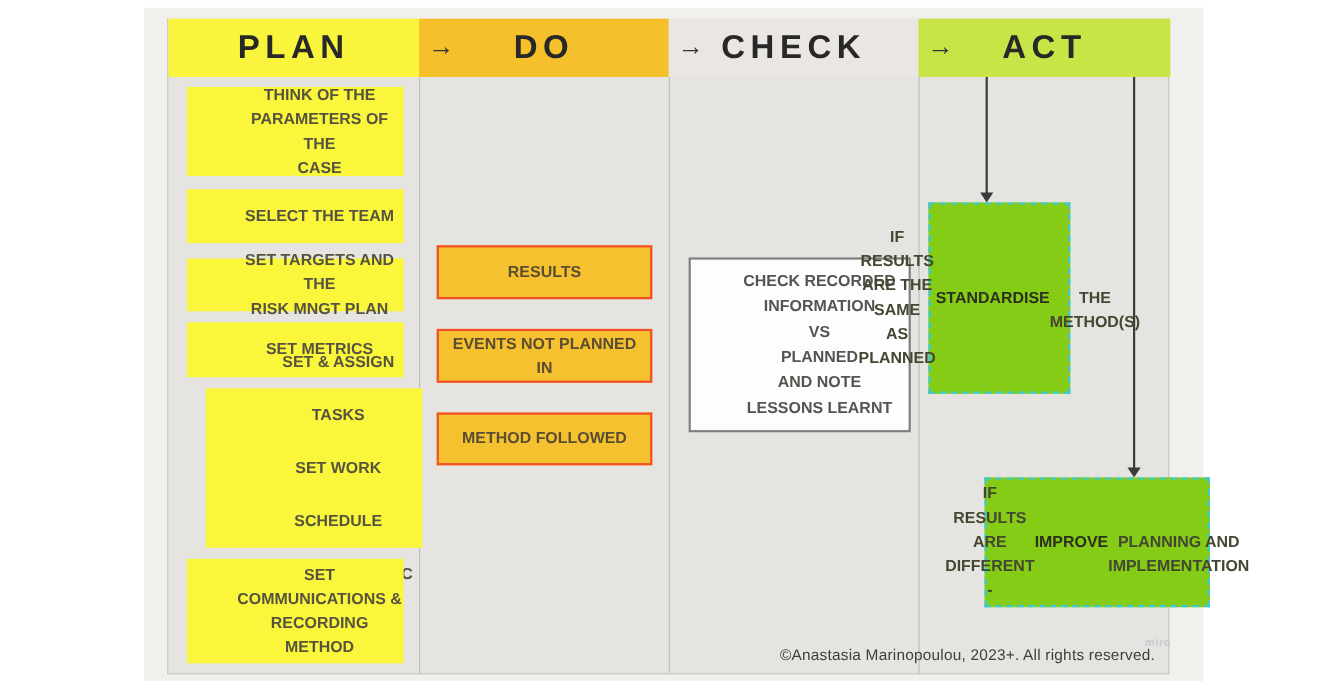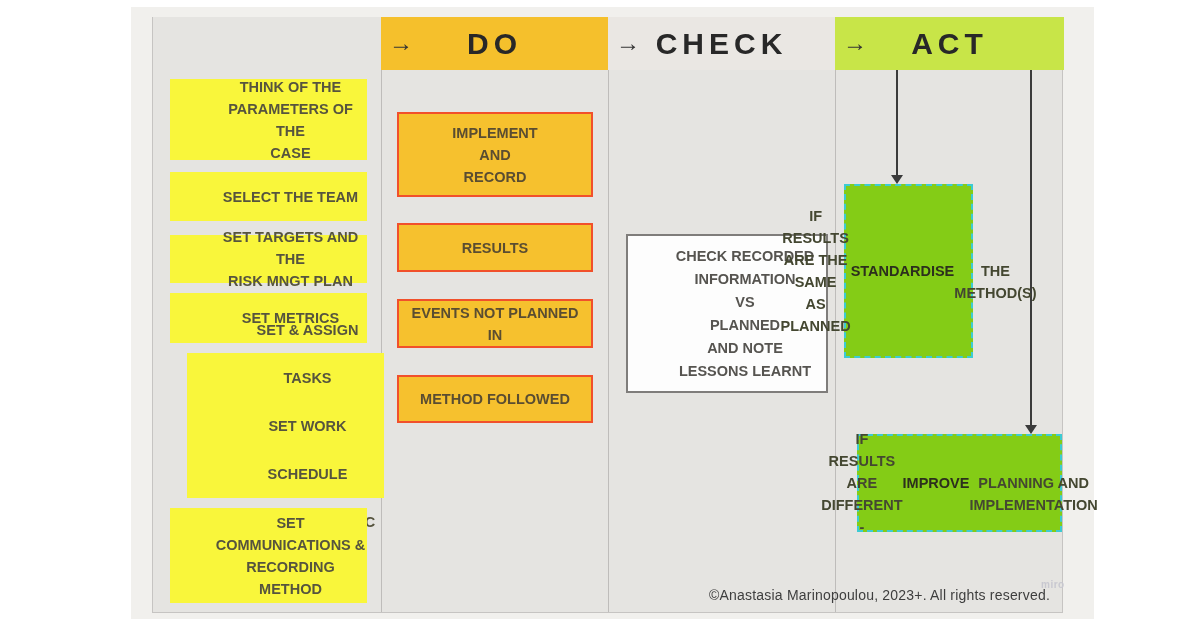--- a/index.html
+++ b/index.html
@@ -39,21 +39,21 @@
   .d2 { top:206px; height:49px; }
   .d3 { top:282px; height:49px; }
   .d4 { top:358px; height:48px; }
 
   .bx-check { background:#fdfdfd; border:2px solid #7f7d7b; color:#565450; line-height:23px;
               left:473px; width:202px; top:217px; height:159px;padding-left:36px; }
 
   .bx-act { background:#84cc16; border:2px dashed #3ccbd3; color:#444731; }
   .bx-act b { color:#2c2f1d; }
   .a1 { left:691px; width:129px; top:167px; height:174px; }
-  .a2 { left:704px; width:205px; top:417px; height:98px; }
+  .a2 { left:742px; width:205px; top:417px; height:118px; }
 
   .varrow { position:absolute; width:12px; }
   .varrow .shaft { position:absolute; left:5px; top:0; bottom:7px; width:2px; background:#3b3b3b; }
   .varrow .head  { position:absolute; bottom:0; left:0; width:0; height:0;
                    border-left:6px solid transparent; border-right:6px solid transparent;
                    border-top:9px solid #3b3b3b; }
   .va1 { left:738px; top:53px; height:114px; }
   .va2 { left:872px; top:53px; height:364px; }
 
   .footer { position:absolute; right:150px; top:587px; font-size:14px; color:#3e3e3e; letter-spacing:0.2px; }
@@ -64,41 +64,43 @@
 <body>
 
 <div class="page">
   <div class="board">
     <div class="table">
 
       <div class="divider dv1"></div>
       <div class="divider dv2"></div>
       <div class="divider dv3"></div>
 
+      <div class="hdr hdr-plan">
+        <span>PLAN</span>
+      </div>
       <div class="hdr hdr-do">
         <span class="harrow">→</span>
         <span>DO</span>
       </div>
       <div class="hdr hdr-check">
         <span class="harrow">→</span>
         <span>CHECK</span>
       </div>
       <div class="hdr hdr-act">
         <span class="harrow">→</span>
         <span>ACT</span>
       </div>
 
       <div class="bx bx-plan p1">THINK OF THE<br>PARAMETERS OF THE<br>CASE</div>
       <div class="bx bx-plan p2">SELECT THE TEAM</div>
       <div class="bx bx-plan p3">SET TARGETS AND THE<br>RISK MNGT PLAN</div>
       <div class="bx bx-plan p4">SET METRICS</div>
       <div class="bx bx-plan p5">SET &amp; ASSIGN TASKS<br>SET WORK SCHEDULE<br>SET TRAINING ETC</div>
       <div class="bx bx-plan p6">SET<br>COMMUNICATIONS &amp;<br>RECORDING METHOD</div>
 
-      <div class="bx bx-do d1">IMPLEMENT<br>AND<br>RECORD</div>
       <div class="bx bx-do d2">RESULTS</div>
       <div class="bx bx-do d4">METHOD FOLLOWED</div>
       <div class="bx bx-do d3">EVENTS NOT PLANNED<br>IN</div>
 
       <div class="bx bx-check">CHECK RECORDED<br>INFORMATION<br>VS<br>PLANNED<br>AND NOTE<br>LESSONS LEARNT</div>
 
       <div class="varrow va1">
         <div class="shaft"></div>
         <div class="head"></div>
       </div>

